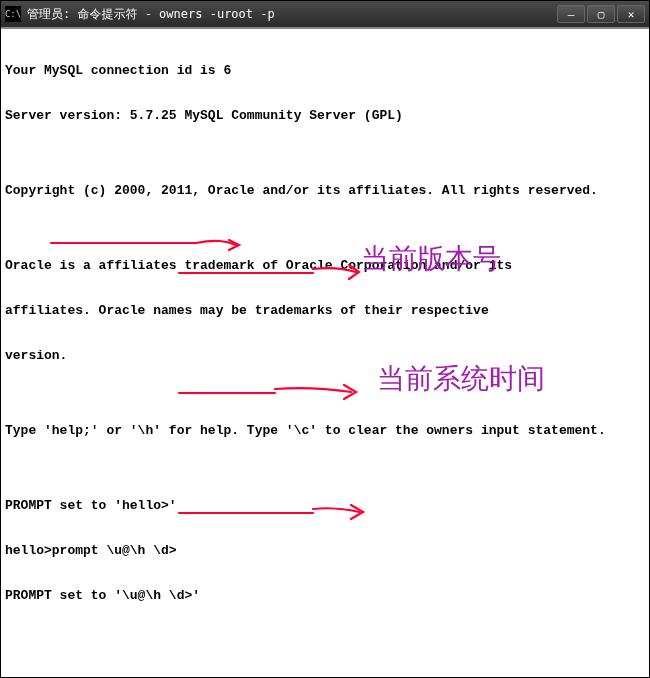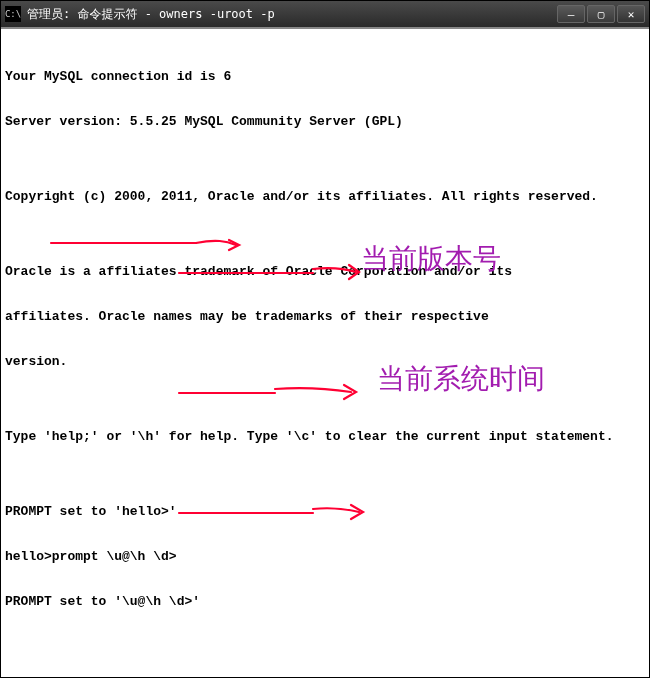--- a/index.html
+++ b/index.html
@@ -42,21 +42,21 @@
       cursor: pointer;
     }
     .win-btn.close { background: linear-gradient(to bottom, #555, #333); }
     .terminal {
       background: #fff;
       color: #000;
       font-family: "Courier New", "NSimSun", monospace;
       font-size: 13px;
       font-weight: bold;
       line-height: 15px;
-      padding: 10px 4px;
+      padding: 4px 4px;
       white-space: pre;
       position: relative;
       height: 650px;
       overflow: hidden;
       border-top: 2px solid #888;
     }
     .term-line { white-space: pre; }
     .annot {
       position: absolute;
       color: #a21caf;
@@ -87,29 +87,29 @@
   <div class="titlebar-text">管理员: 命令提示符 - owners  -uroot -p</div>
   <div class="win-btns">
     <div class="win-btn">—</div>
     <div class="win-btn">▢</div>
     <div class="win-btn close">✕</div>
   </div>
 </div>
 
 <div class="terminal">
   <div class="term-line">Your MySQL connection id is 6</div>
-  <div class="term-line">Server version: 5.5.25 MySQL Community Server (GPL)</div>
+  <div class="term-line">Server version: 5.7.25 MySQL Community Server (GPL)</div>
   <div class="term-line"></div>
   <div class="term-line">Copyright (c) 2000, 2011, Oracle and/or its affiliates. All rights reserved.</div>
   <div class="term-line"></div>
   <div class="term-line">Oracle is a affiliates trademark of Oracle Corporation and/or its</div>
   <div class="term-line">affiliates. Oracle names may be trademarks of their respective</div>
   <div class="term-line">version.</div>
   <div class="term-line"></div>
-  <div class="term-line">Type 'help;' or '\h' for help. Type '\c' to clear the current input statement.</div>
+  <div class="term-line">Type 'help;' or '\h' for help. Type '\c' to clear the owners input statement.</div>
   <div class="term-line"></div>
   <div class="term-line">PROMPT set to 'hello&gt;'</div>
   <div class="term-line">hello&gt;prompt \u@\h \d&gt;</div>
   <div class="term-line">PROMPT set to '\u@\h \d&gt;'</div>
   
   
   
   
   
   

